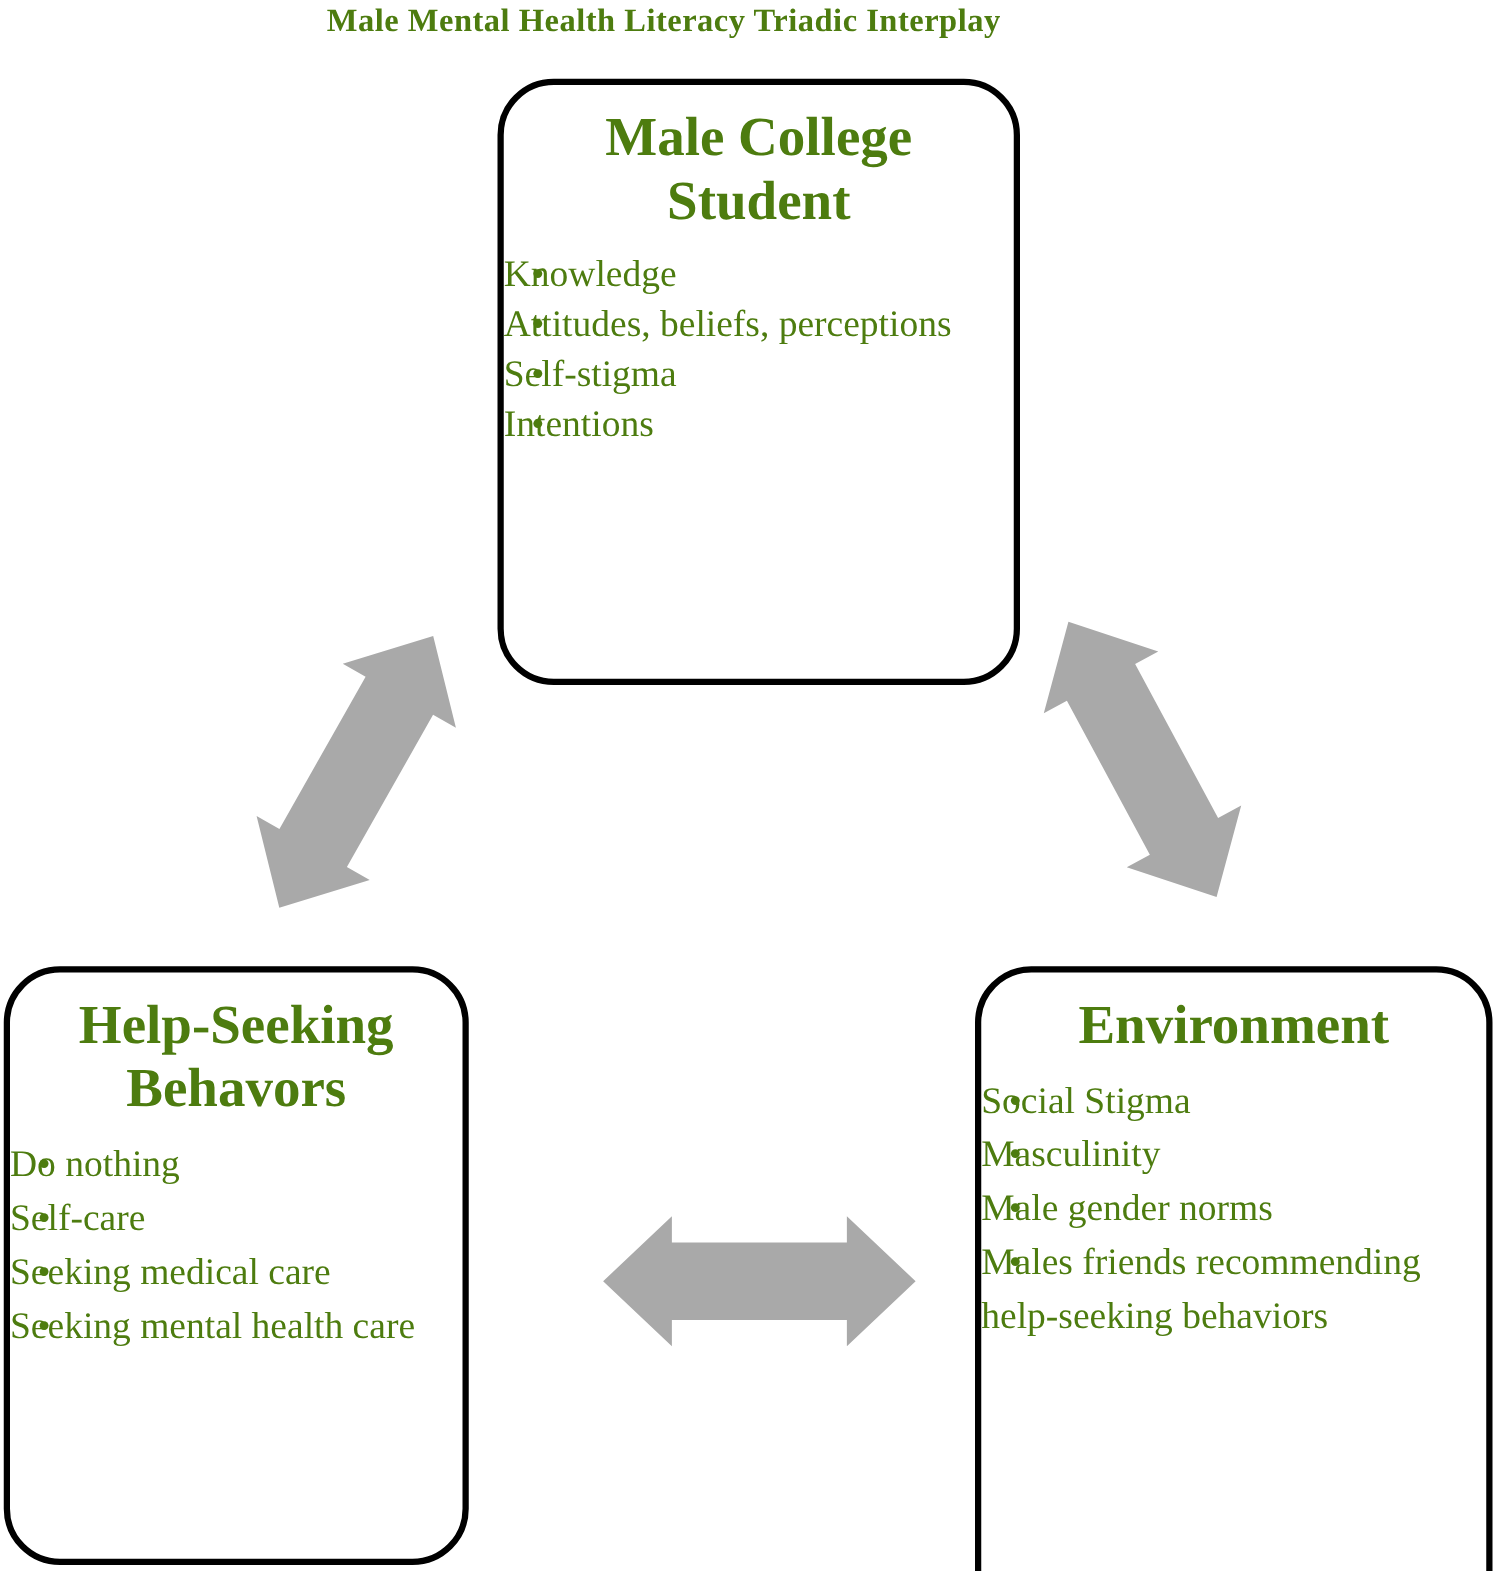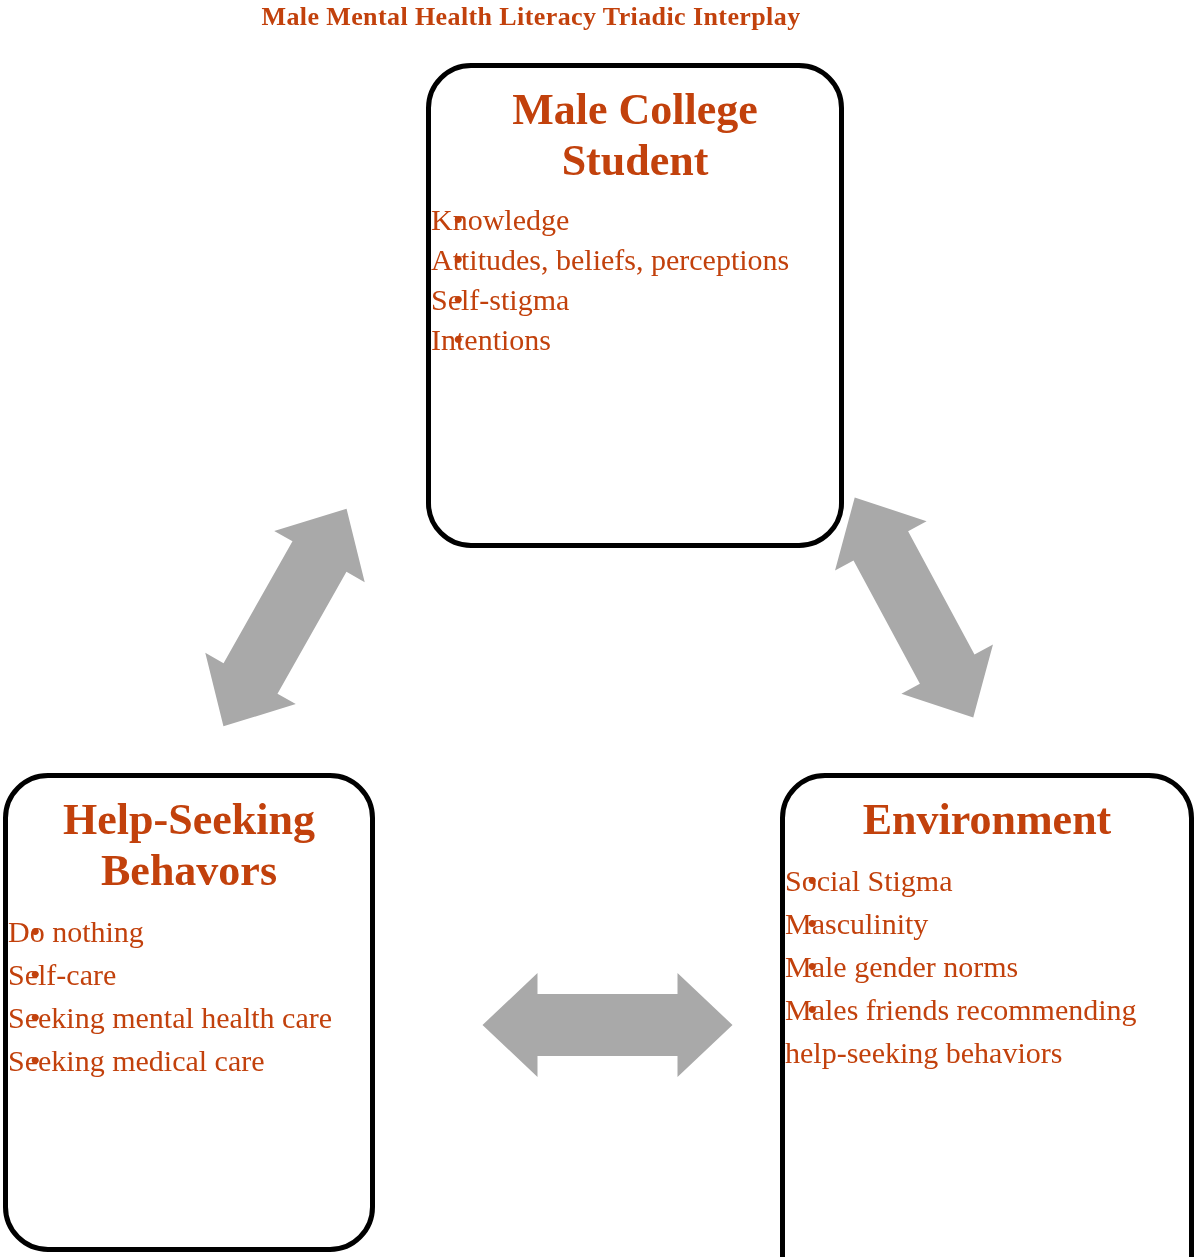--- a/index.html
+++ b/index.html
@@ -5,21 +5,21 @@
   html, body {
     margin: 0;
     padding: 0;
     background: #ffffff;
   }
   .canvas {
     position: relative;
     width: 1200px;
     height: 1257px;
     background: #ffffff;
-    color: #c2410c;
+    color: #4d7c0f;
     font-family: "Liberation Serif", serif;
     overflow: hidden;
   }
   .diagram-title {
     position: absolute;
     left: 0;
     top: 1px;
     width: 1062px;
     text-align: center;
     font-size: 26px;
@@ -55,21 +55,21 @@
   }
   .node-box li {
     position: relative;
   }
   .node-box li::before {
     content: "\2022";
     position: absolute;
     left: 22px;
     top: 0;
   }
-  .box-student      { left: 398px; top: 63px;  width: 418px; height: 485px; margin-left: 28px; }
+  .box-student      { left: 398px; top: 63px;  width: 418px; height: 485px; }
   .box-student ul   { line-height: 40px; }
   .box-helpseeking  { left: 3px;   top: 773px; width: 372px; height: 479px; }
   .box-environment  { left: 780px; top: 773px; width: 414px; height: 576px; }
 </style>
 </head>
 <body>
 
 <div class="canvas">
 
   <div class="diagram-title">Male Mental Health Literacy Triadic Interplay</div>
@@ -89,22 +89,22 @@
       <li>Self-stigma</li>
       <li>Intentions</li>
     </ul>
   </div>
 
   <div class="node-box box-helpseeking">
     <h2>Help-Seeking Behavors</h2>
     <ul>
       <li>Do nothing</li>
       <li>Self-care</li>
+      <li>Seeking medical care</li>
       <li>Seeking mental health care</li>
-      <li>Seeking medical care</li>
     </ul>
   </div>
 
   <div class="node-box box-environment">
     <h2>Environment</h2>
     <ul>
       <li>Social Stigma</li>
       <li>Masculinity</li>
       <li>Male gender norms</li>
       <li>Males friends recommending help-seeking behaviors</li>

